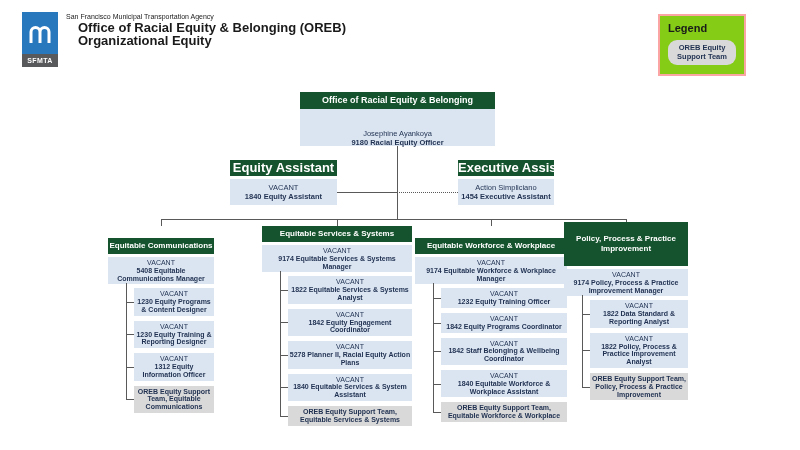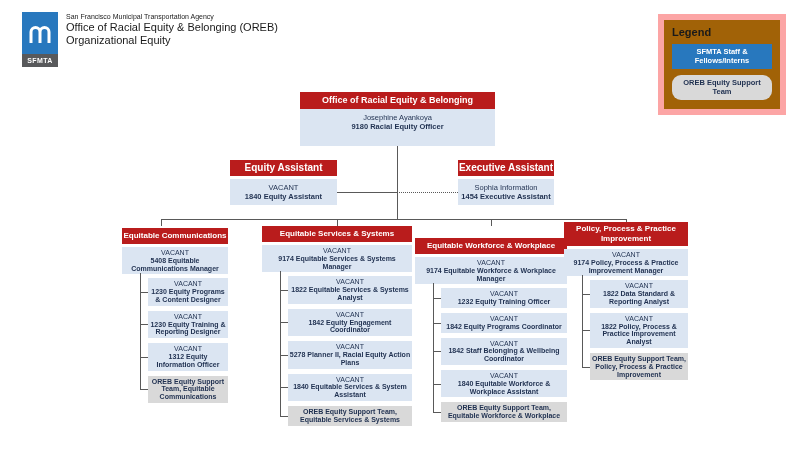--- a/index.html
+++ b/index.html
@@ -5,50 +5,50 @@
   * { margin:0; padding:0; box-sizing:border-box; }
   html,body { width:800px; height:450px; background:#ffffff; font-family:"Liberation Sans", sans-serif; }
   #canvas { position:relative; width:800px; height:450px; background:#fff; overflow:hidden; color:#1F3050; }
 
   
   #logo { position:absolute; left:22px; top:12px; width:36px; height:55px; }
   #logo .logo-blue { width:36px; height:42px; background:#2878BE; display:flex; align-items:center; justify-content:center; }
   #logo .logo-band { width:36px; height:13px; background:#58595B; color:#fff; font-size:7px; font-weight:bold; text-align:center; line-height:13px; letter-spacing:0.4px; }
   #page-head { position:absolute; left:66px; top:13px; color:#1a1a1a; }
   #page-head .agency { font-size:7px; margin-bottom:1px; }
-  #page-head .ttl { font-size:11px; font-weight:normal; line-height:13px; }
-
-  
-  #legend { position:absolute; left:658px; top:14px; width:128px; border:6px solid #fca5a5; background:#a16207; padding:6px 8px 9px 8px; }
+  #page-head .ttl { font-size:13px; font-weight:bold; line-height:13px;margin-left:12px; }
+
+  
+  #legend { position:absolute; left:658px; top:14px; width:88px; border:2px solid #fca5a5; background:#84cc16; padding:6px 8px 9px 8px; }
   #legend .legend-title { font-size:11px; font-weight:bold; color:#1a1a1a; }
   .legend-chip { margin-top:6px; font-size:7.5px; font-weight:bold; text-align:center; padding:4px 3px; line-height:8.5px; }
   .chip-staff { background:#2878BE; color:#fff; }
   .chip-support { background:#D9D9D9; color:#1F3050;border-radius:9px; }
 
   
-  .dept-header { background:#b91c1c; color:#fff; font-size:8px; font-weight:bold; text-align:center; height:16px; line-height:16px; white-space:nowrap; overflow:visible; }
-  .dept-header.wrap2 { height:auto; line-height:10px; padding:2px 0; white-space:normal; }
+  .dept-header { background:#14532d; color:#fff; font-size:8px; font-weight:bold; text-align:center; height:16px; line-height:16px; white-space:nowrap; overflow:visible; }
+  .dept-header.wrap2 { height:auto; line-height:10px; padding:12px 0; white-space:normal; }
   .panel { background:#DBE5F2; text-align:center; font-size:7px; line-height:7.8px; padding:2px 1px; color:#1F3050; }
   .panel .title { font-weight:bold;text-align:center; }
   .panel.support { background:#D9D9D9; font-weight:bold; }
   .manager { margin-top:3px; }
 
   
   #root-col { position:absolute; left:300px; top:92px; width:195px; }
   #root-col .dept-header { height:17px; line-height:17px; font-size:9px; }
-  #root-col .panel { height:37px; padding-top:4px; line-height:9px; font-size:7.5px; }
+  #root-col .panel { height:37px; padding-top:20px; line-height:9px; font-size:7.5px; }
   .asst-col { position:absolute; width:107px; }
   .asst-col .panel { margin-top:3px; height:26px; padding-top:5px; line-height:8.5px; font-size:7.5px; }
-  .asst-col .dept-header { font-size:10px; }
+  .asst-col .dept-header { font-size:13px; }
   #asst-equity { left:230px; top:160px; }
   #asst-exec { left:458px; top:160px; width:96px; }
 
   
   .col { position:absolute; }
-  #col-0 { left:108px; top:228px; width:106px;margin-left:14px; }
+  #col-0 { left:108px; top:238px; width:106px; }
   #col-1 { left:262px; top:226px; width:150px; }
   #col-2 { left:415px; top:238px; width:152px; }
   #col-3 { left:564px; top:222px; width:124px; }
 
   .children { position:relative; margin-left:26px; margin-top:4px; }
   .child { position:relative; margin-bottom:5px; }
   .child:last-child { margin-bottom:0; }
   .child::before { content:""; position:absolute; left:-8px; top:-5px; width:0; height:calc(100% + 5px); border-left:1px solid #595959; }
   .child:last-child::before { height:calc(50% + 5px); }
   .child::after { content:""; position:absolute; left:-8px; top:50%; width:8px; height:0; border-top:1px solid #595959; }
@@ -73,21 +73,20 @@
   </div>
 
   <div id="page-head">
     <div class="agency">San Francisco Municipal Transportation Agency</div>
     <div class="ttl">Office of Racial Equity &amp; Belonging (OREB)</div>
     <div class="ttl">Organizational Equity</div>
   </div>
 
   <div id="legend">
     <div class="legend-title">Legend</div>
-    <div class="legend-chip chip-staff">SFMTA Staff &amp; Fellows/Interns</div>
     <div class="legend-chip chip-support">OREB Equity Support Team</div>
   </div>
 
   <div id="root-col">
     <div class="dept-header">Office of Racial Equity &amp; Belonging</div>
     <div class="panel">
       <div class="name">Josephine Ayankoya</div>
       <div class="title">9180 Racial Equity Officer</div>
     </div>
   </div>
@@ -95,21 +94,21 @@
   <div id="asst-equity" class="asst-col">
     <div class="dept-header">Equity Assistant</div>
     <div class="panel">
       <div class="name">VACANT</div>
       <div class="title">1840 Equity Assistant</div>
     </div>
   </div>
   <div id="asst-exec" class="asst-col">
     <div class="dept-header">Executive Assistant</div>
     <div class="panel">
-      <div class="name">Sophia Information</div>
+      <div class="name">Action Simpliciano</div>
       <div class="title">1454 Executive Assistant</div>
     </div>
   </div>
 
   <div class="vline" style="left:397px; top:146px; height:73px;"></div>
   <div class="hline" style="left:337px; top:192px; width:60px;"></div>
   <div class="dotline" style="left:397px; top:192px; width:61px;"></div>
   <div class="hline" style="left:161px; top:219px; width:466px;"></div>
   <div class="vline" style="left:161px; top:219px; height:7px;"></div>
   <div class="vline" style="left:337px; top:219px; height:7px;"></div>

